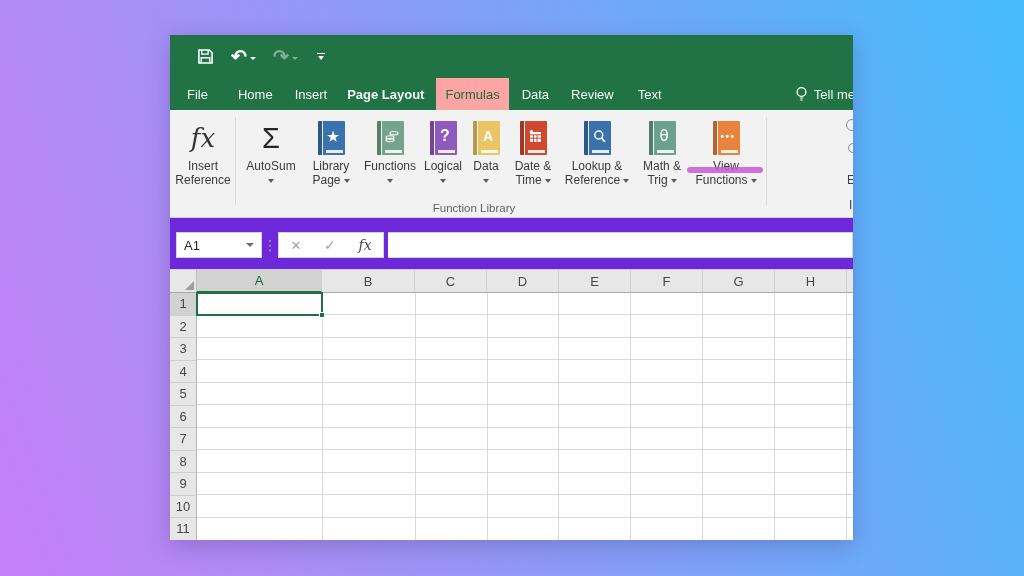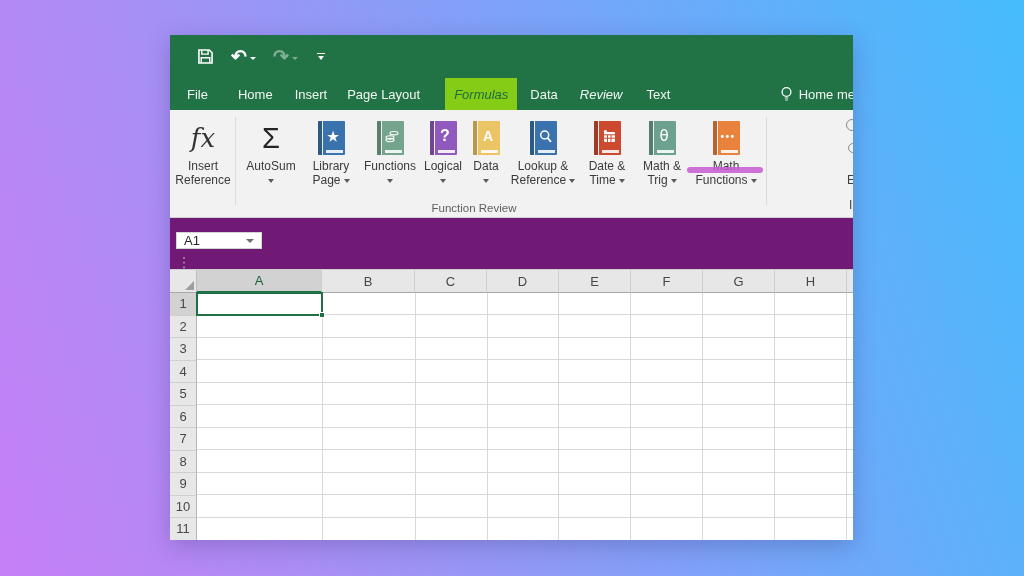--- a/index.html
+++ b/index.html
@@ -34,24 +34,24 @@
 
   
   .tabbar{
     height:32px; background:#217346; display:flex; align-items:stretch;
     font-size:13px; color:#f2f7f3;
   }
   .tab{ display:flex; align-items:center; padding:0 9px; cursor:pointer; white-space:nowrap;}
   .tab.t-file{ margin-left:8px; }
   .tab.t-home{ margin-left:12px; }
   .tab.t-insert{ margin-left:4px; }
-  .tab.t-pagelayout{ margin-left:2px; }
-  .tab.t-formulas{ margin-left:16px; background:#84cc16; color:#1e6b41;font-style:italic; }
+  .tab.t-pagelayout{ margin-left:2px;font-weight:bold; }
+  .tab.t-formulas{ margin-left:3px; background:#fca5a5; color:#1e6b41; }
   .tab.t-data{ margin-left:4px; }
-  .tab.t-review{ margin-left:4px;font-style:italic; }
+  .tab.t-review{ margin-left:4px; }
   .tab.t-view{ margin-left:6px; }
   .tellme{ margin-left:auto; margin-right:-6px; display:flex; align-items:center; gap:6px; padding:0 4px; white-space:nowrap;}
 
   
   .ribbon{
     position:absolute; top:75px; left:0; right:0; height:108px;
     background:#f3f2f2; border-bottom:1px solid #d1d1d1;
   }
   .ribbon-row{ display:flex; align-items:flex-start; padding:7px 0 0 5px; }
   .rbtn{ display:flex; flex-direction:column; align-items:center; cursor:pointer; position:relative; }
@@ -91,22 +91,22 @@
   .nm-icon svg{ display:block; }
 
   
   .frag{ position:absolute; color:#5c5c5c; }
   .frag-circle{ width:12px; height:12px; border:1.6px solid #8a8a8a; border-radius:50%; }
   .frag-text{ font-size:12px; color:#3f3f3f; }
 
   
   .fbar{
     position:absolute; top:183px; left:0; right:0; height:52px;
-    background:#701a75; border-bottom:1px solid #cfcfcf;
-    display:flex; align-items:flex-start; padding:14px 0 0 6px;flex-direction:column;
+    background:#6d28d9; border-bottom:1px solid #cfcfcf;
+    display:flex; align-items:flex-start; padding:14px 0 0 6px;
   }
   .namebox{ width:86px; height:26px; background:#fff; border:1px solid #d4d4d4;
     display:flex; align-items:center; justify-content:space-between;
     padding:0 7px; font-size:13px; color:#262626; }
   .nb-dd{ width:0;height:0;border-left:4px solid transparent;border-right:4px solid transparent;border-top:4.5px solid #6d6d6d;}
   .fdots{ width:16px; text-align:center; color:#a9a9a9; font-size:14px; padding-top:5px; letter-spacing:0;}
   .fbtns{ width:106px; height:26px; background:#fff; border:1px solid #d4d4d4;
     display:flex; align-items:center; justify-content:space-around; }
   .f-x{ color:#a3a3a3; font-size:13px; } .f-check{ color:#a3a3a3; font-size:14px; }
   .f-fx{ font-family:"DejaVu Serif",serif; font-style:italic; font-size:14px; color:#4a4a4a; }
@@ -172,21 +172,21 @@
     <span class="tab t-pagelayout">Page Layout</span>
     <span class="tab t-formulas">Formulas</span>
     <span class="tab t-data">Data</span>
     <span class="tab t-review">Review</span>
     <span class="tab t-view">Text</span>
     <span class="tab tellme">
       <svg width="13" height="16" viewBox="0 0 13 16">
         <circle cx="6.5" cy="6" r="4.4" fill="none" stroke="#fff" stroke-width="1.3"></circle>
         <path d="M4.8 12 h3.4 M5.3 14 h2.4" stroke="#fff" stroke-width="1.2" fill="none"></path>
       </svg>
-      <span>Home me</span>
+      <span>Tell me</span>
     </span>
   </div>
 
   <div class="ribbon">
     <div class="ribbon-row">
 
       <div class="rbtn w-if">
         <div class="ricon">
             <span class="fx-big">fx</span>
           </div>
@@ -260,57 +260,57 @@
               <span class="pages"></span>
             <span class="bglyph g-a">A</span>
           </span>
         </div>
         <div class="rlabel">Data</div>
         <div class="rlabel">
             <span class="dd"></span>
           </div>
       </div>
 
-      <div class="rbtn w-lr">
-        <div class="ricon">
-          <span class="book" style="background: rgb(58, 114, 173);">
-            <span class="spine"></span>
-              <span class="pages"></span>
-            <svg width="15" height="15" viewBox="0 0 15 15">
-              <circle cx="6.7" cy="6" r="4" fill="none" stroke="#fff" stroke-width="1.5"></circle>
-              <path d="M9.6 9 L13 12.8" stroke="#fff" stroke-width="1.8"></path>
-            </svg>
-          </span>
-        </div>
-        <div class="rlabel">Lookup &amp;</div>
-        <div class="rlabel">
-            <span>Reference</span>
-            <span class="dd"></span>
-          </div>
-      </div>
-
       <div class="rbtn w-dt">
         <div class="ricon">
           <span class="book" style="background: rgb(205, 74, 49);">
             <span class="spine"></span>
               <span class="pages"></span>
             <svg width="15" height="15" viewBox="0 0 15 15">
               <rect x="2" y="3" width="11" height="10" fill="#fff" rx="1"></rect>
               <path d="M2 5.8 H13 M5.5 5.8 V13 M9 5.8 V13 M2 9.2 H13" stroke="#cd4a31" stroke-width="1"></path>
               <circle cx="3.4" cy="2.6" r="1.6" fill="#fff"></circle>
             </svg>
           </span>
         </div>
         <div class="rlabel">Date &amp;</div>
         <div class="rlabel">
             <span>Time</span>
             <span class="dd"></span>
           </div>
       </div>
 
+      <div class="rbtn w-lr">
+        <div class="ricon">
+          <span class="book" style="background: rgb(58, 114, 173);">
+            <span class="spine"></span>
+              <span class="pages"></span>
+            <svg width="15" height="15" viewBox="0 0 15 15">
+              <circle cx="6.7" cy="6" r="4" fill="none" stroke="#fff" stroke-width="1.5"></circle>
+              <path d="M9.6 9 L13 12.8" stroke="#fff" stroke-width="1.8"></path>
+            </svg>
+          </span>
+        </div>
+        <div class="rlabel">Lookup &amp;</div>
+        <div class="rlabel">
+            <span>Reference</span>
+            <span class="dd"></span>
+          </div>
+      </div>
+
       <div class="rbtn w-mt">
         <div class="ricon">
           <span class="book" style="background: rgb(107, 161, 142);">
             <span class="spine"></span>
               <span class="pages"></span>
             <span class="bglyph g-theta">θ</span>
           </span>
         </div>
         <div class="rlabel">Math &amp;</div>
         <div class="rlabel">
@@ -320,34 +320,34 @@
       </div>
 
       <div class="rbtn w-mf">
         <div class="ricon">
           <span class="book" style="background: rgb(232, 130, 60);">
             <span class="spine"></span>
               <span class="pages"></span>
             <span class="bglyph g-dots">•••</span>
           </span>
         </div>
-        <div class="rlabel">Math</div>
+        <div class="rlabel">View</div>
         <div class="rlabel">
             <span>Functions</span>
             <span class="dd"></span>
           </div>
         <span class="annotation" style="background: rgb(197, 91, 211);"></span>
       </div>
 
       <div class="rsep"></div>
 
 
     </div>
 
-    <div class="grouplabel">Function Review</div>
+    <div class="grouplabel">Function Library</div>
 
     <span class="frag frag-circle" style="left:676px; top:9px;"></span>
     <span class="frag frag-circle" style="left:678px; top:33px; width:10px; height:10px;"></span>
     <span class="frag frag-text" style="left:677px; top:63px;">E</span>
     <span class="frag frag-text" style="left:679px; top:88px;">I</span>
   </div>
 
   <div class="fbar">
     <div class="namebox">
       <span>A1</span>

